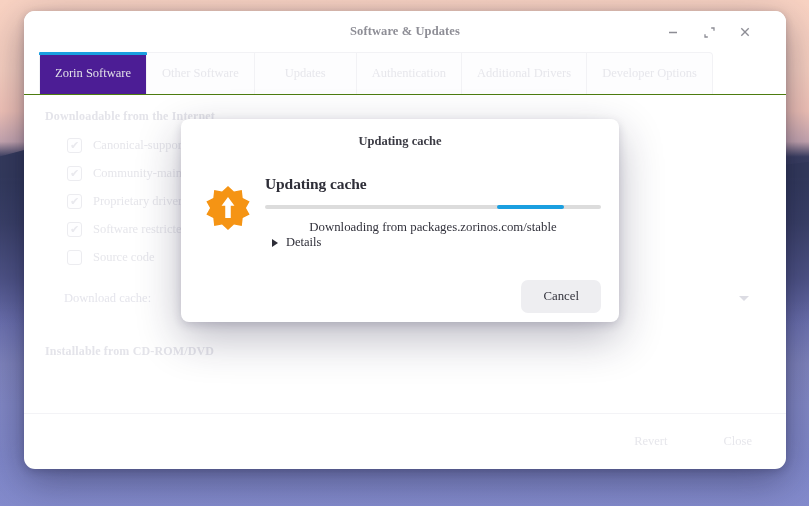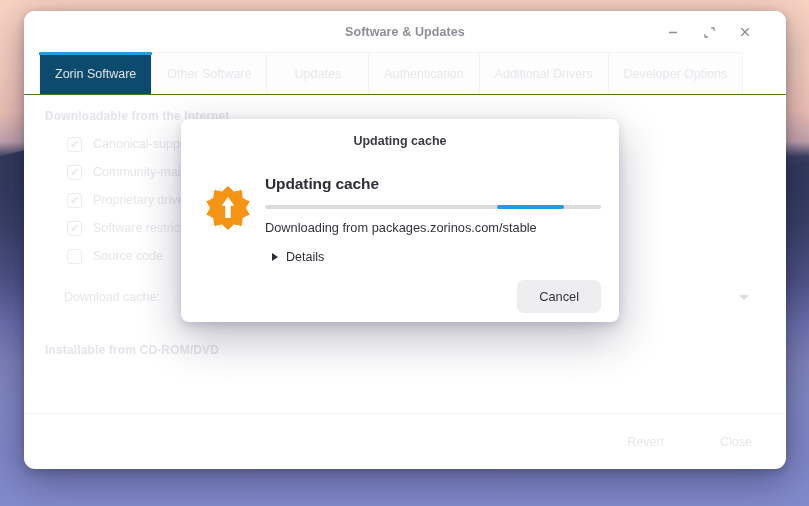--- a/index.html
+++ b/index.html
@@ -26,20 +26,21 @@
       #333a5e 36%,
       #3a4068 44%,
       #4e5387 55%,
       #6a6fae 64%,
       #7d82bb 72%,
       #7f85c4 80%,
       #7a82c6 90%,
       #7e86cb 100%
     );
     overflow: hidden;
+    font-family: Liberation Serif, serif;
   }
   
   #ridge {
     position: absolute;
     left: 0; top: 138px;
     width: 809px; height: 40px;
     background: #343a5d;
     clip-path: polygon(
       0% 100%, 0% 46%, 3% 30%, 6% 44%, 9% 22%, 13% 40%,
       17% 18%, 21% 36%, 25% 26%, 29% 46%, 33% 30%, 37% 50%,
@@ -112,21 +113,21 @@
     border: 1px solid #f2f2f5;
     border-bottom: none;
     border-left: none;
     background: #fdfdfe;
     white-space: nowrap;
   }
   .tab:first-child { border-left: 1px solid #f2f2f5; border-top-left-radius: 4px; }
   .tab:last-child  { border-top-right-radius: 4px; }
   .tab.active {
     color: #e2e2e8;
-    background: #0c4a6e;
+    background: #4c1d95;
   }
   .tab.active::before {
     content: "";
     position: absolute;
     left: -1px; right: -1px; top: -1px;
     height: 3px;
     background: #1a9fe0;
     border-radius: 1px 1px 0 0;
   }
 
@@ -300,22 +301,23 @@
     position: absolute;
     top: 0; bottom: 0;
     left: 69%;
     width: 20%;
     background: #1a9fe0;
     border-radius: 2px;
   }
   #progress-status {
     font-size: 12.8px;
     color: #32323c;
-    margin-bottom: 15px;
+    margin-bottom: 0;
     white-space: nowrap;
+    text-align: center;
   }
   #details-row {
     display: flex;
     align-items: center;
     gap: 8px;
     padding-left: 7px;
   }
   #details-caret {
     width: 0; height: 0;
     border-top: 4.5px solid transparent;

